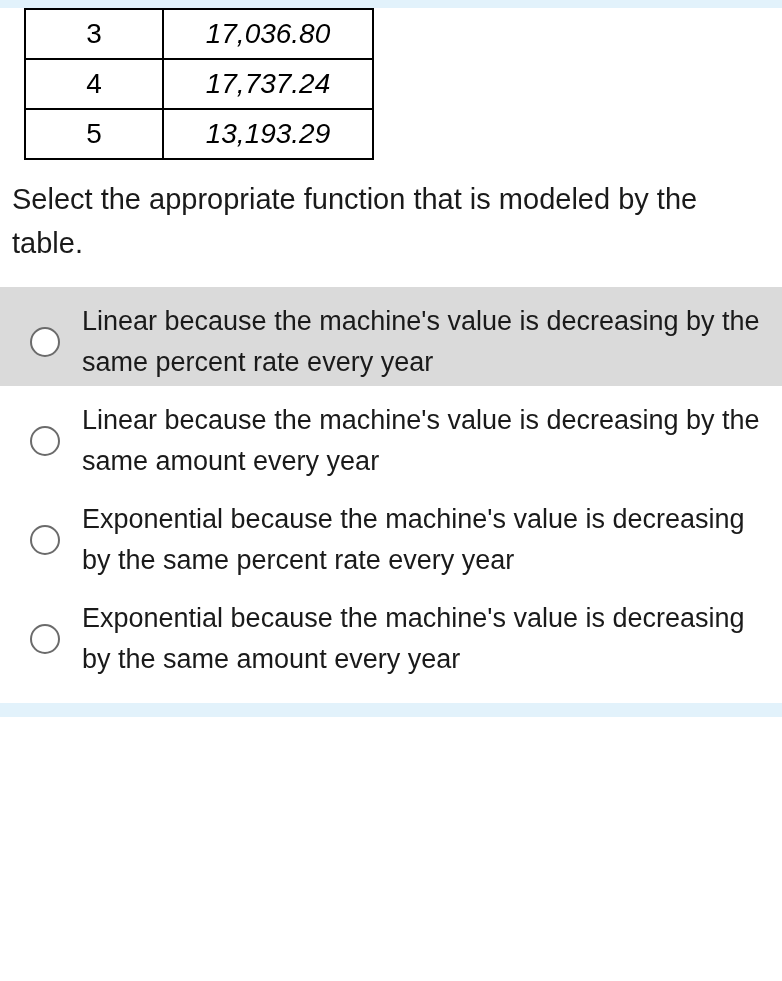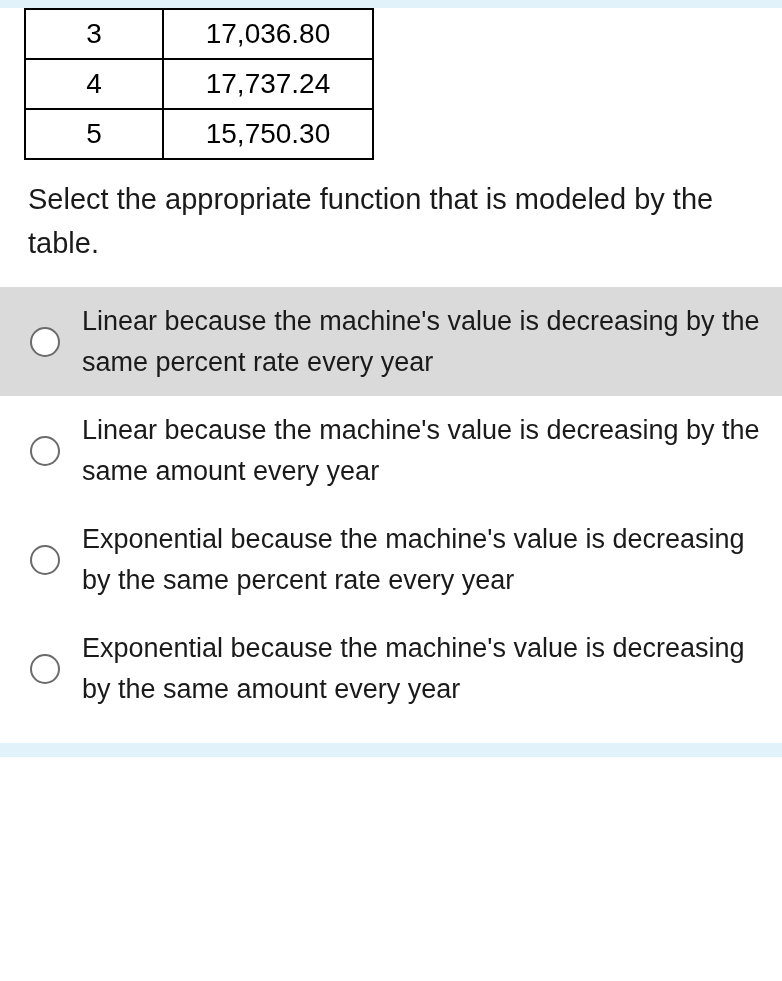--- a/index.html
+++ b/index.html
@@ -30,34 +30,35 @@
       padding: 8px 0;
       font-size: 28px;
       text-align: center;
       vertical-align: middle;
     }
     .data-table td.col1 {
       width: 138px;
     }
     .data-table td.col2 {
       width: 210px;
+      font-style: italic;
     }
     .question-text {
       font-size: 29px;
       line-height: 1.5;
-      padding: 18px 24px 22px 28px;
+      padding: 18px 24px 22px 12px;
       color: #1a1a1a;
     }
     .options {
       width: 100%;
     }
     .option-row {
       display: flex;
       align-items: center;
-      padding: 14px 18px 14px 30px;
+      padding: 14px 18px 4px 30px;
       font-size: 27px;
       line-height: 1.5;
       color: #1a1a1a;
     }
     .option-row.highlighted {
       background: #dadada;
     }
     .radio {
       flex-shrink: 0;
       width: 30px;
@@ -89,21 +90,21 @@
         <tr>
       <td class="col1">3</td>
       <td class="col2">17,036.80</td>
     </tr>
     <tr>
       <td class="col1">4</td>
       <td class="col2">17,737.24</td>
     </tr>
     <tr>
       <td class="col1">5</td>
-      <td class="col2">15,750.30</td>
+      <td class="col2">13,193.29</td>
     </tr>
   </tbody>
     </table>
 
   <div class="question-text">Select the appropriate function that is modeled by the table.</div>
 
   <div class="options">
 
     <div class="option-row highlighted">
       <div class="radio"></div>

